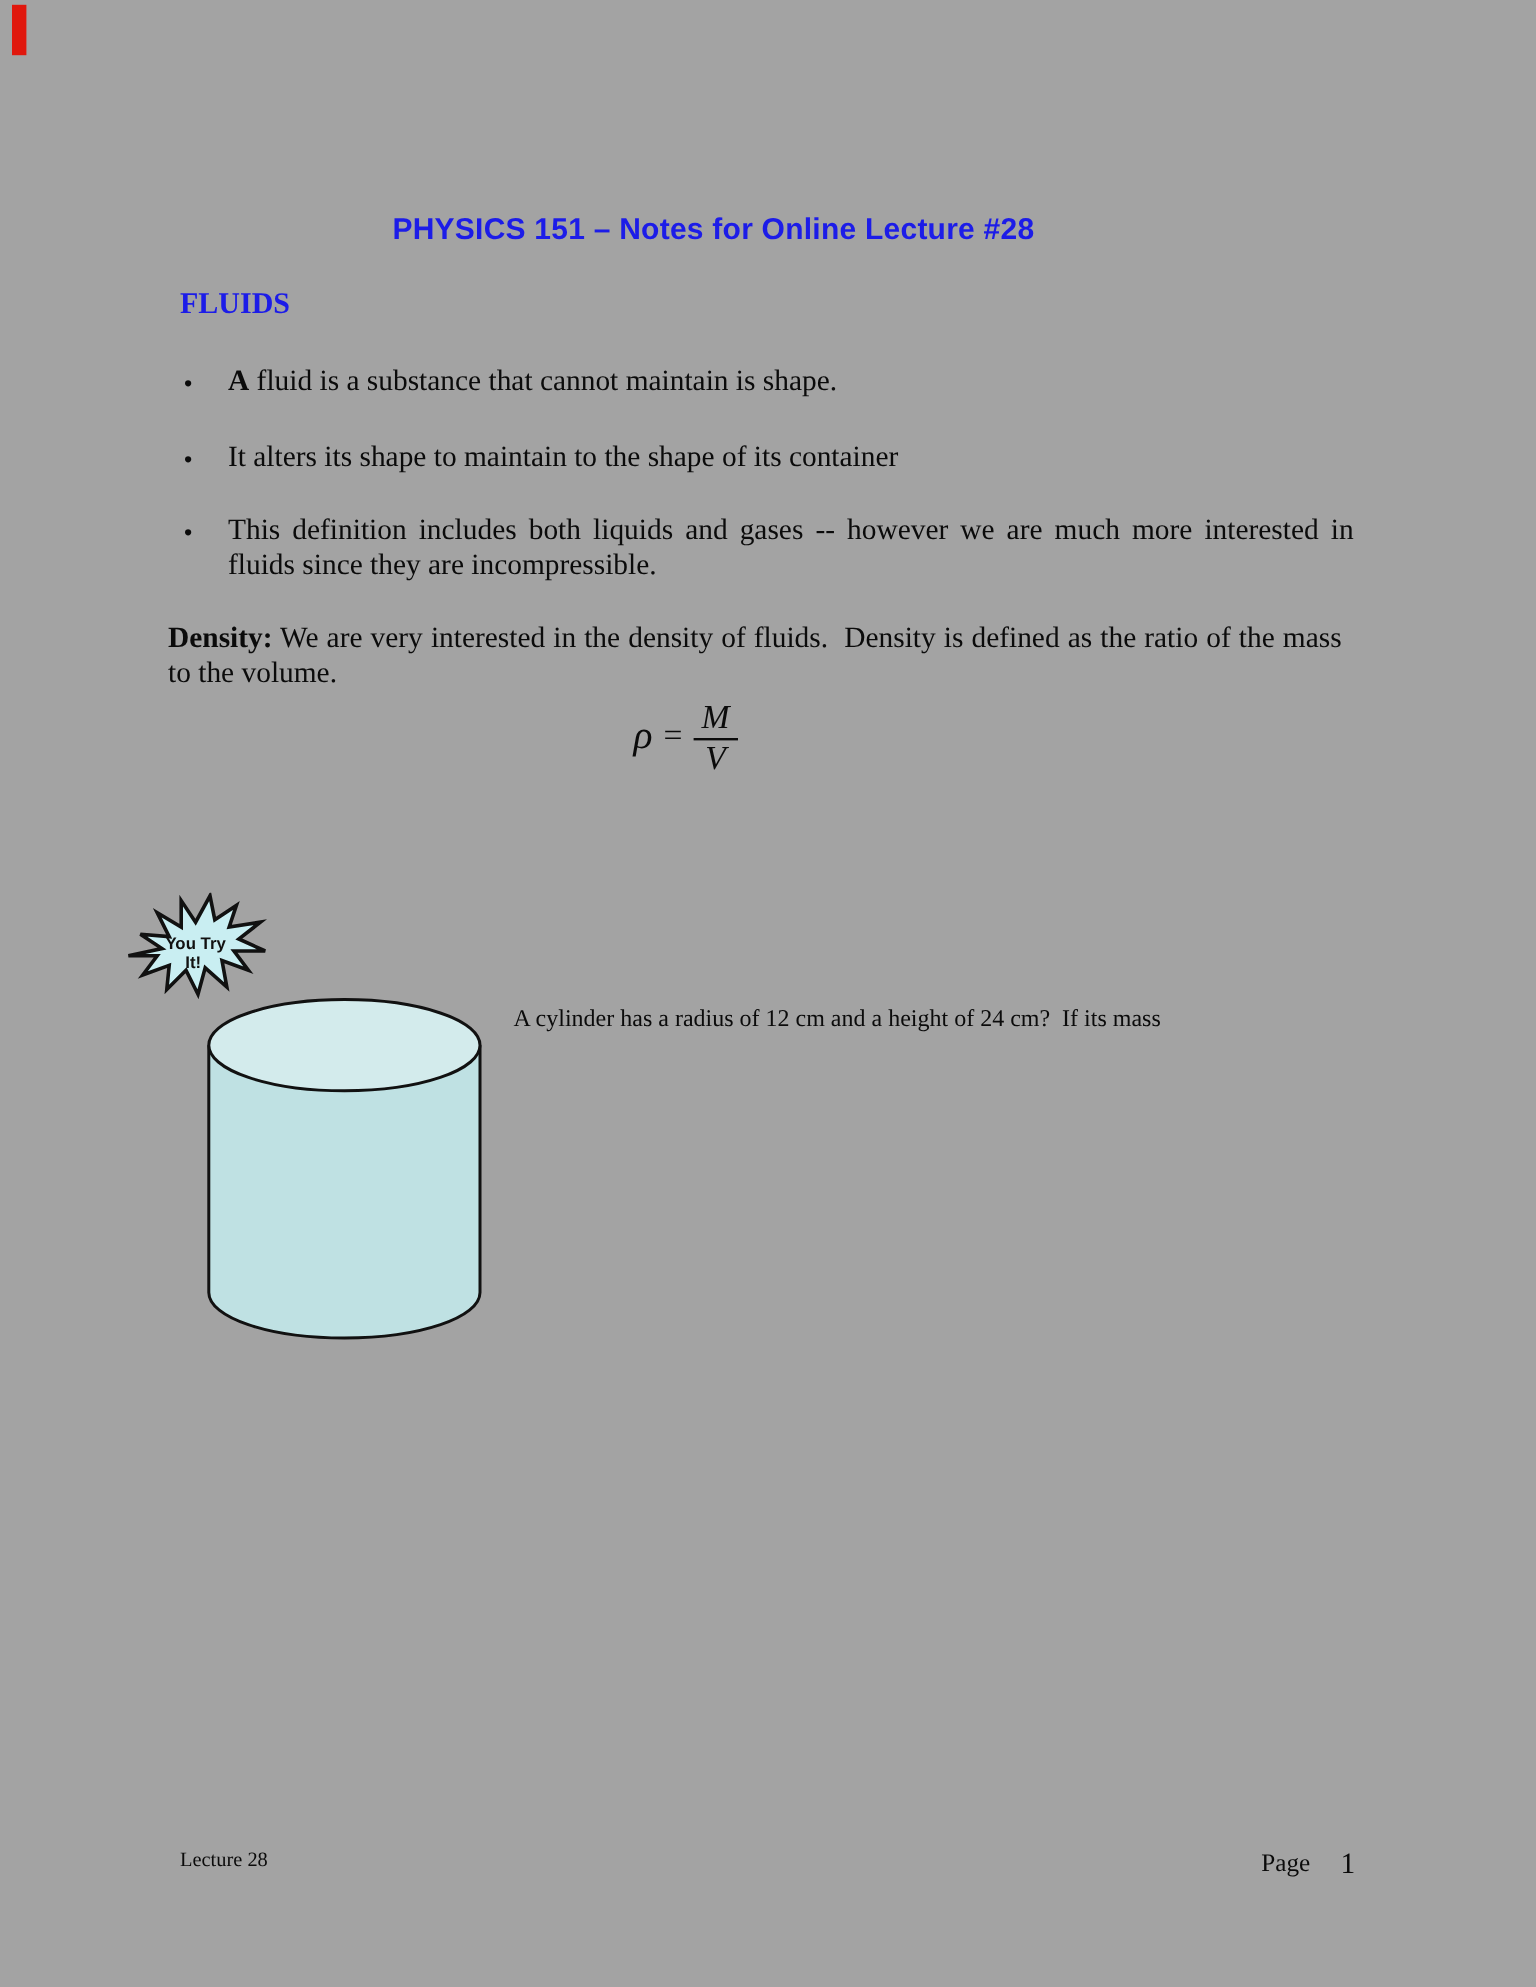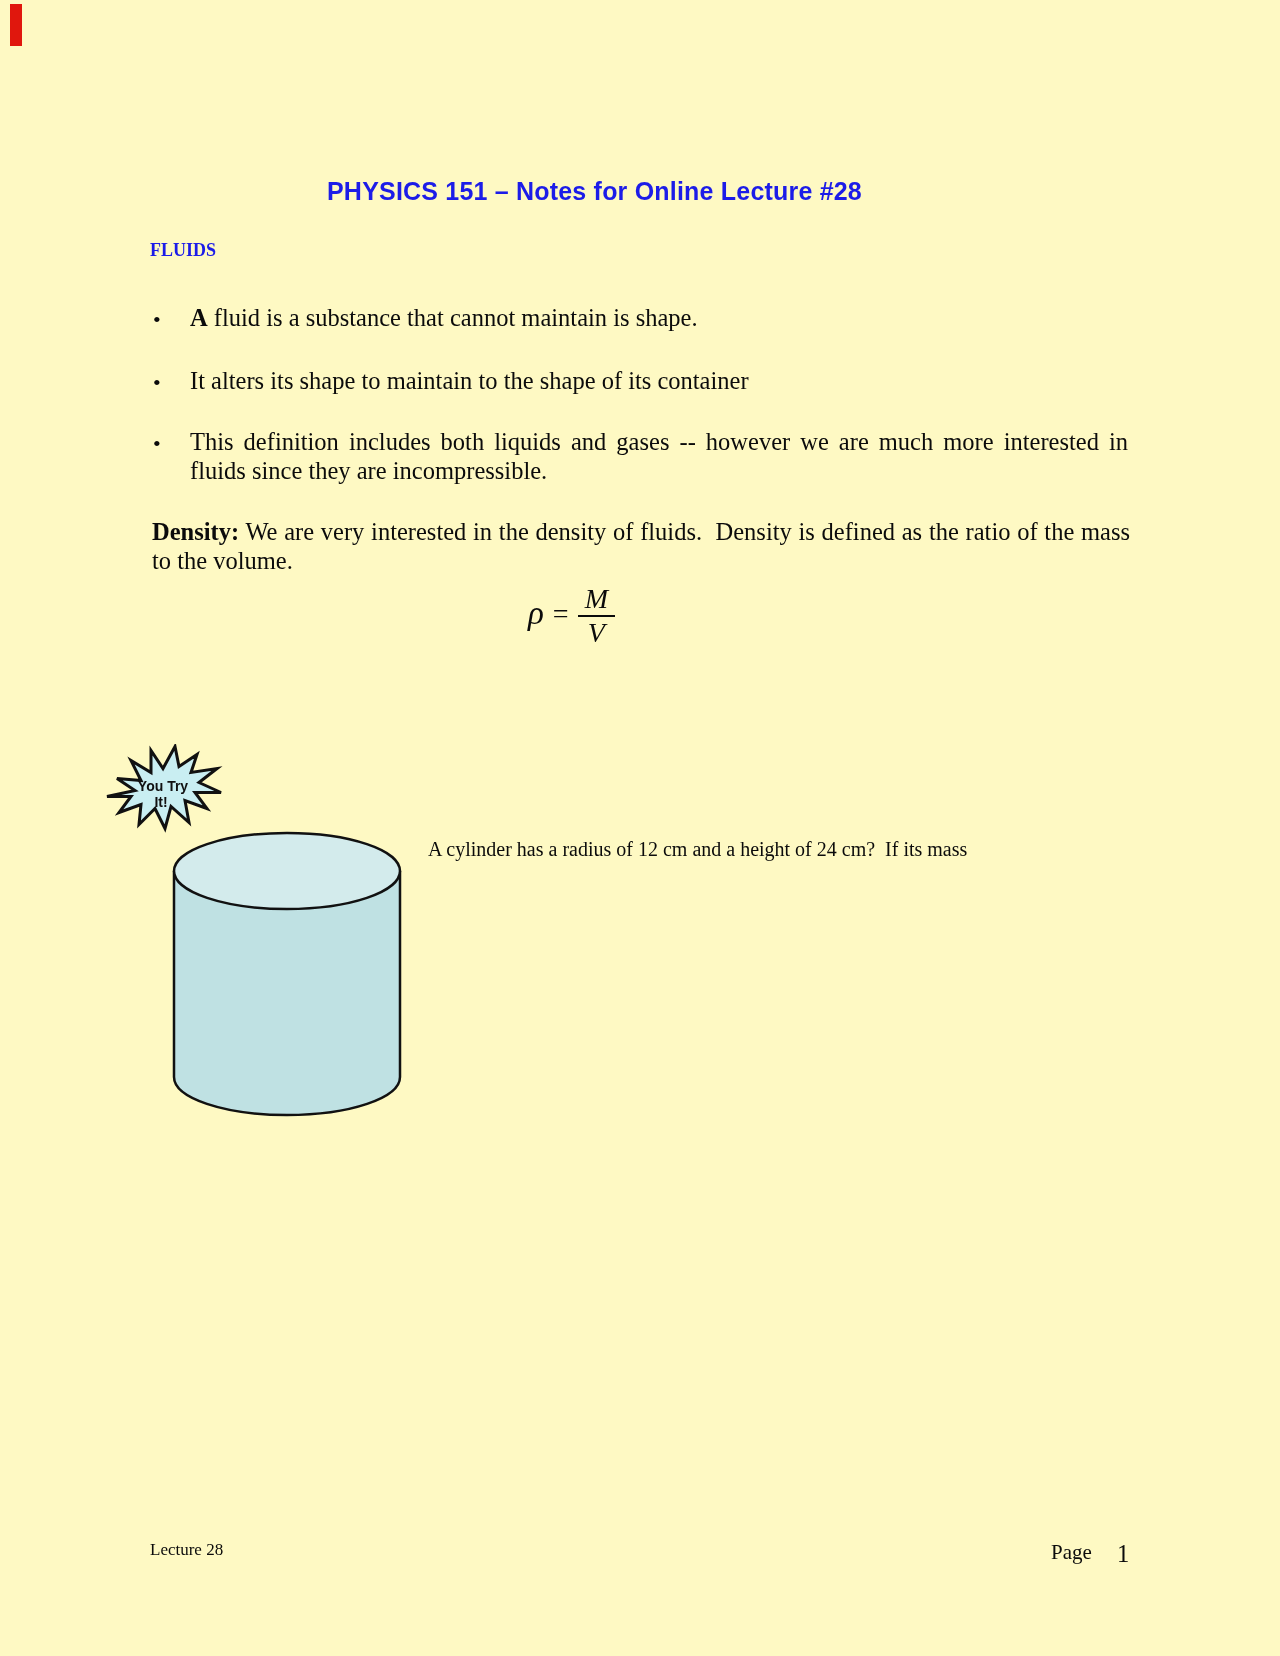--- a/index.html
+++ b/index.html
@@ -1,20 +1,20 @@
 <!DOCTYPE html>
 <html style="--heading-blue: #1c1ce8; --cylinder-body: #bfe1e3; --cylinder-top: #d3ebec; --badge-fill: #c9eef2; --red-mark: #e0170d;"><head>
 <meta charset="utf-8">
 <style>
   html, body { margin: 0; padding: 0; background: #888; }
   .page {
     position: relative;
     width: 1280px;
     height: 1656px;
-    background: #fef9c3;
+    background: #a3a3a3;
     font-family: "Liberation Serif", "DejaVu Serif", serif;
     color: #0b0b0b;
     overflow: hidden;
   }
   .abs { position: absolute; }
 
   .red-mark {
     left: 10px; top: 4px; width: 12px; height: 42px;
     background: var(--red-mark, #e0170d);
   }
@@ -25,39 +25,39 @@
     font-weight: bold;
     font-size: 25px;
     color: var(--heading-blue, #1c1ce8);
     white-space: nowrap;
     letter-spacing: 0.2px;
   }
 
   .section-heading {
     left: 150px; top: 240px;
     font-weight: bold;
-    font-size: 18px;
+    font-size: 25px;
     color: var(--heading-blue, #1c1ce8);
   }
 
   .bullet-row {
     left: 153px; width: 975px;
     padding-left: 37px;
     box-sizing: border-box;
     font-size: 24.5px;
     line-height: 29px;
   }
   .bullet-row .marker {
     position: absolute; left: 0; top: 2px;
     font-size: 22px;
   }
   .justify { text-align: justify; }
 
   .para {
-    left: 152px; width: 978px;
+    left: 140px; width: 978px;
     font-size: 24.5px;
     line-height: 29px;
   }
   .bold-lead { font-weight: bold; }
 
   .formula {
     left: 528px; top: 584px;
     display: flex; align-items: center; gap: 9px;
     font-style: italic;
   }

